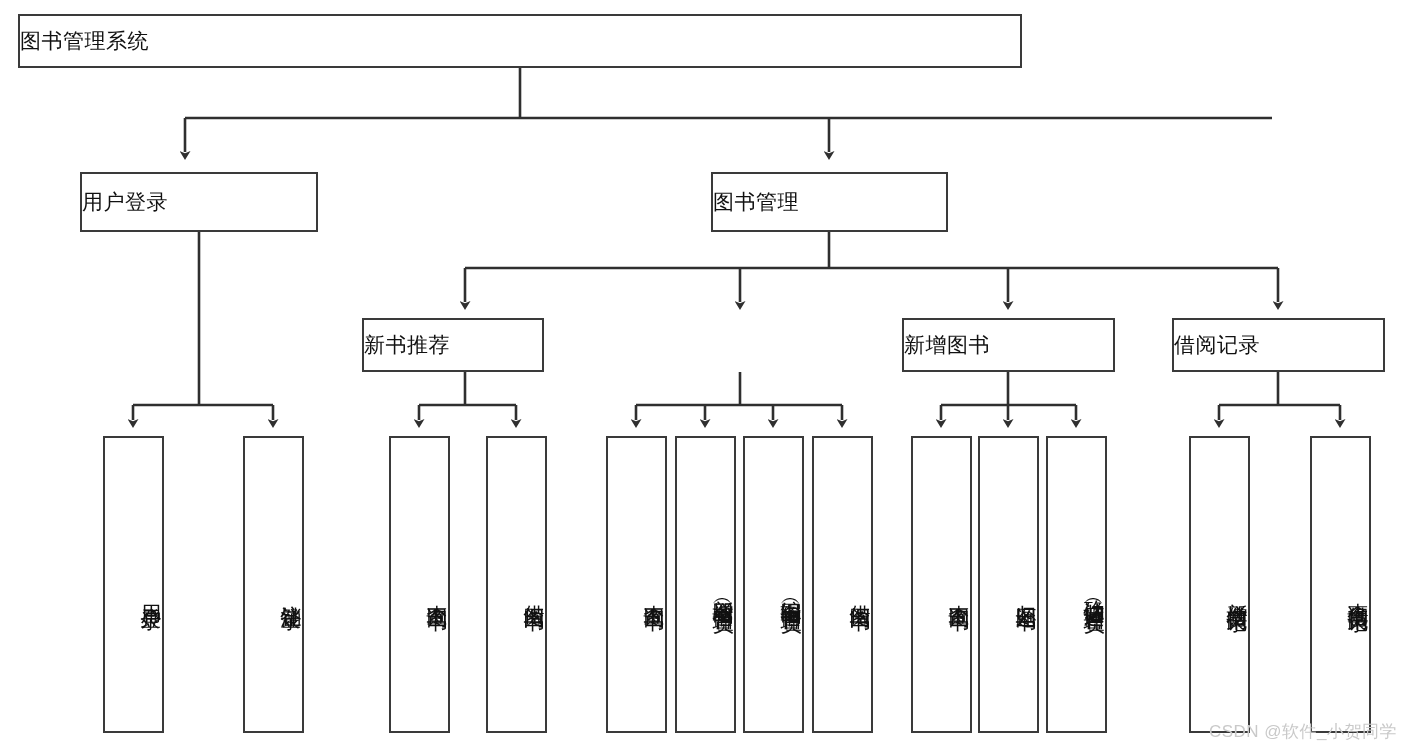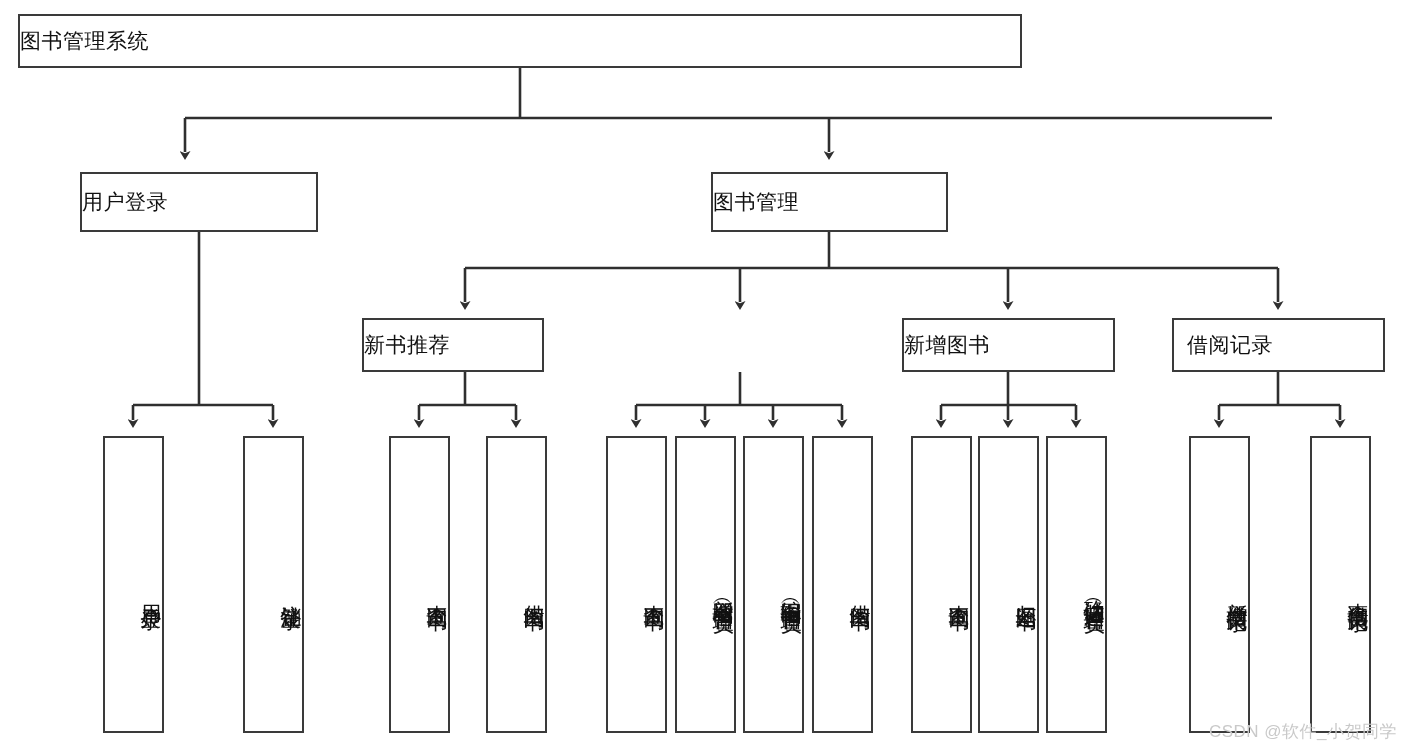--- a/index.html
+++ b/index.html
@@ -135,21 +135,21 @@
   <div class="node h" style="left:711px; top:172px; width:237px; height:60px;">
     <span>图书管理</span>
   </div>
 
   <div class="node h" style="left:362px; top:318px; width:182px; height:54px;">
     <span>新书推荐</span>
   </div>
   <div class="node h" style="left:902px; top:318px; width:213px; height:54px;">
     <span>新增图书</span>
   </div>
-  <div class="node h" style="left:1172px; top:318px; width:213px; height:54px;padding-left:13px;">
+  <div class="node h" style="left:1172px; top:318px; width:213px; height:54px;">
     <span>借阅记录</span>
   </div>
 
   <div class="node v" style="left:103px; top:436px; width:61px; height:297px;">
     <span>用户登录</span>
   </div>
   <div class="node v" style="left:243px; top:436px; width:61px; height:297px;">
     <span>注销登录</span>
   </div>
 

